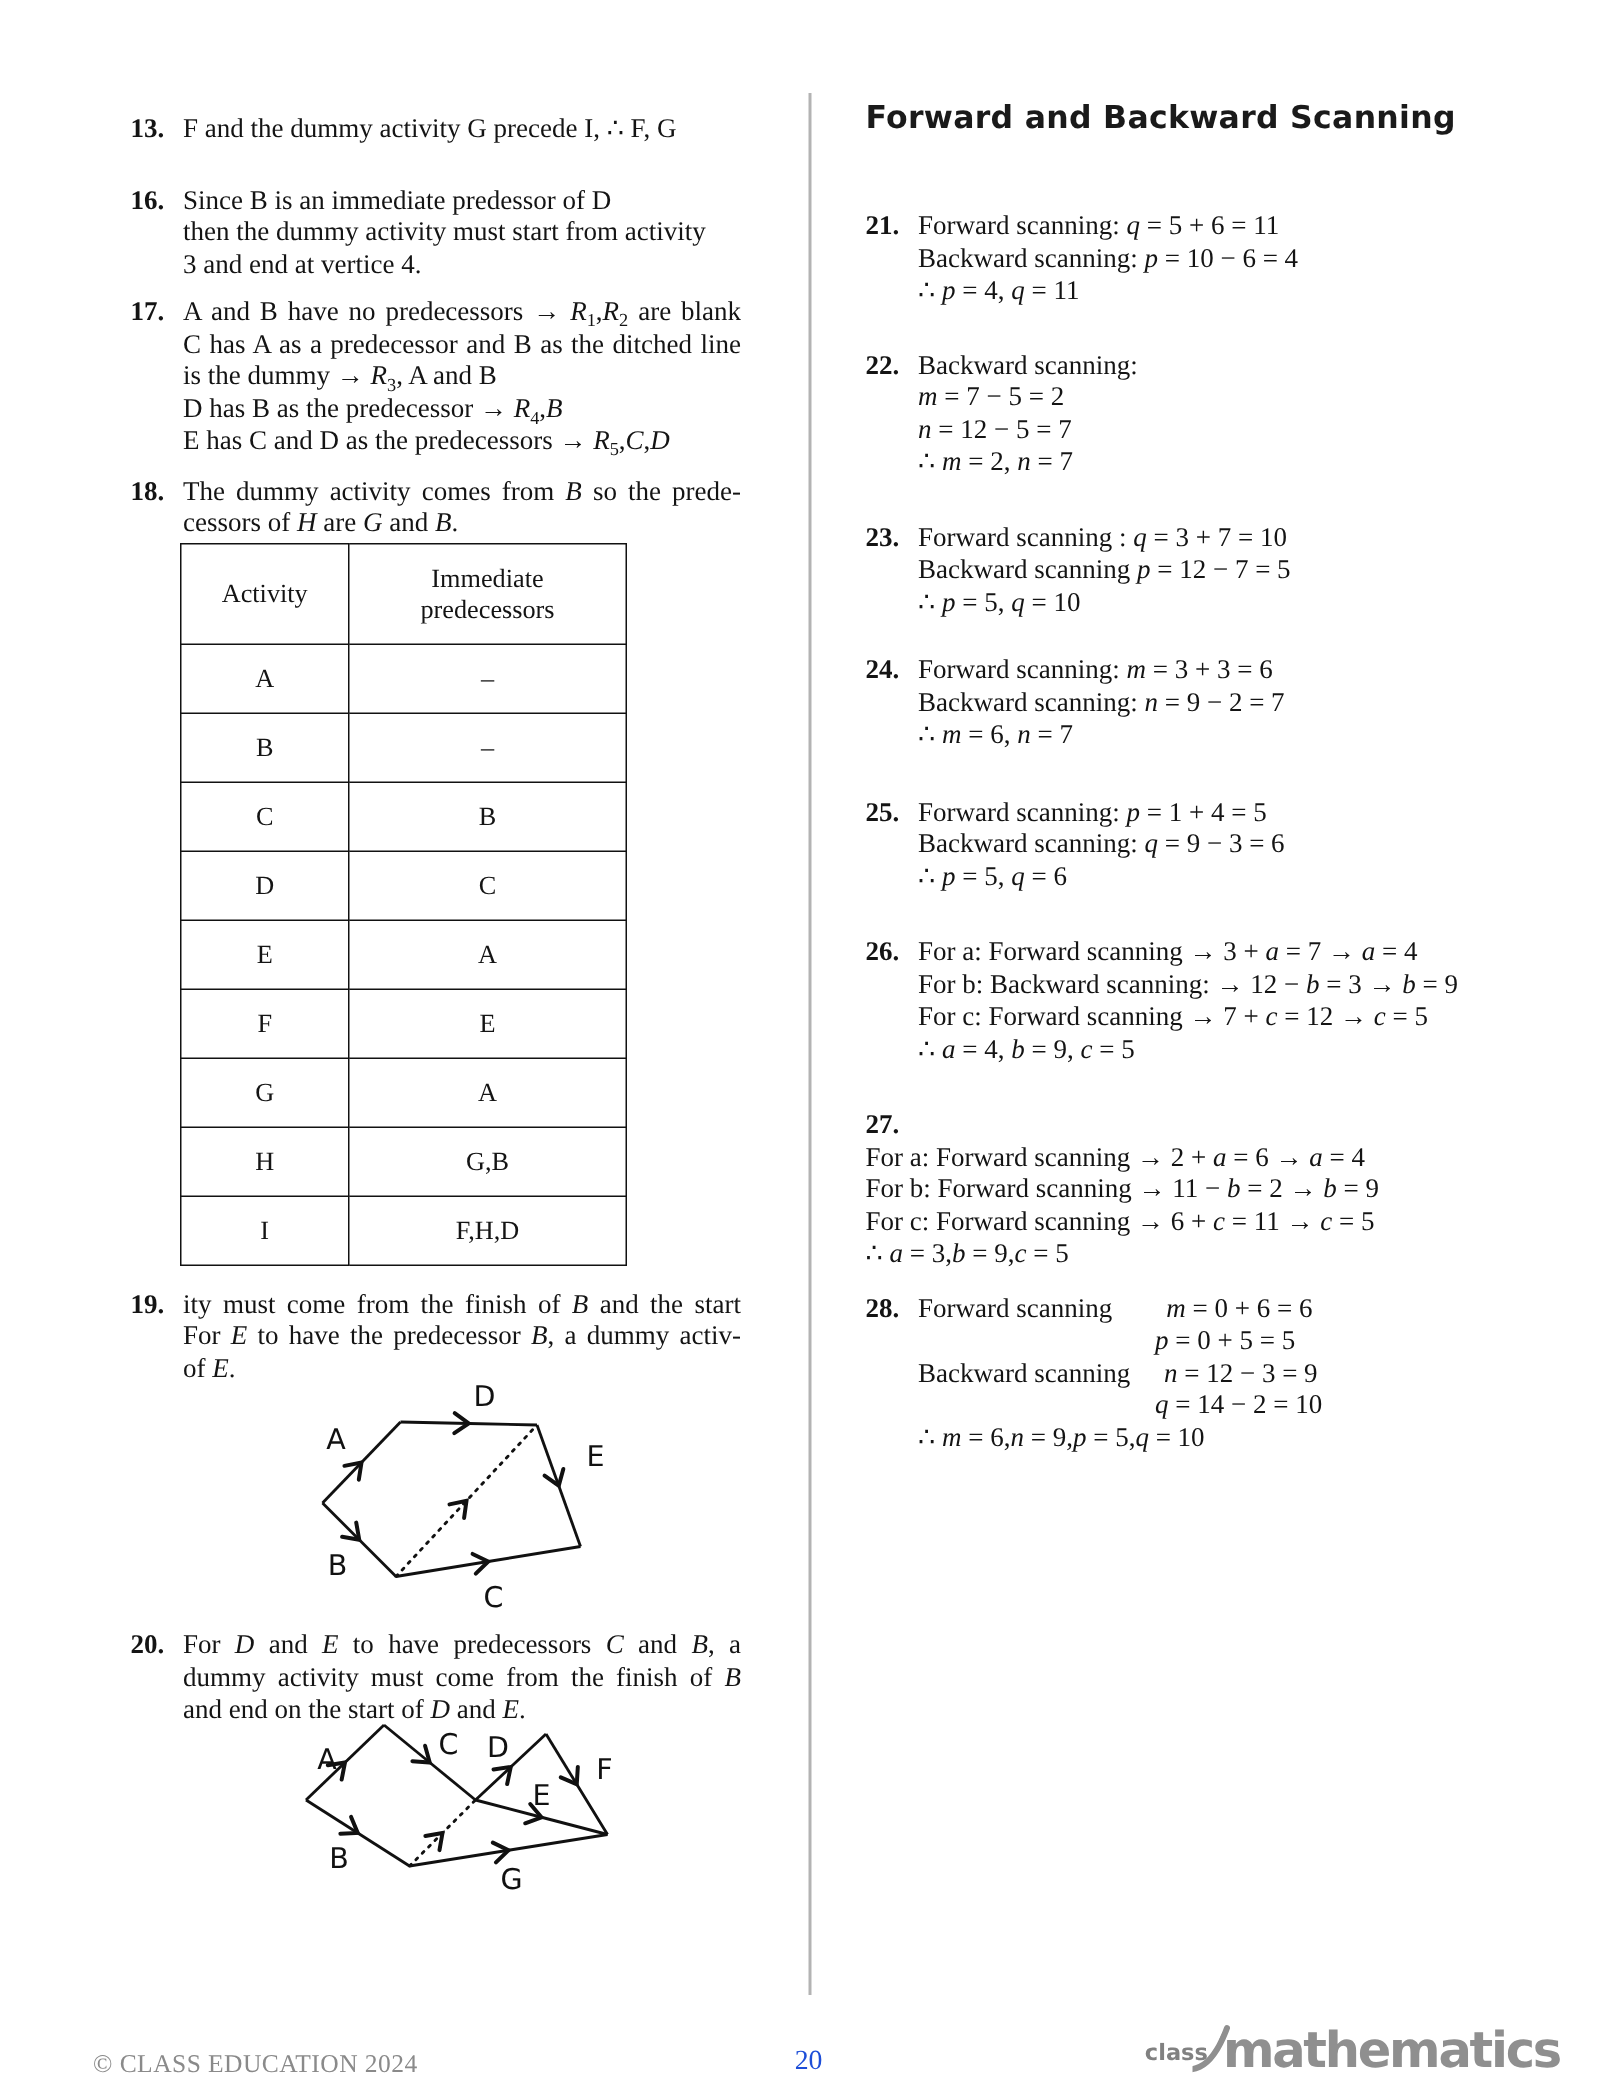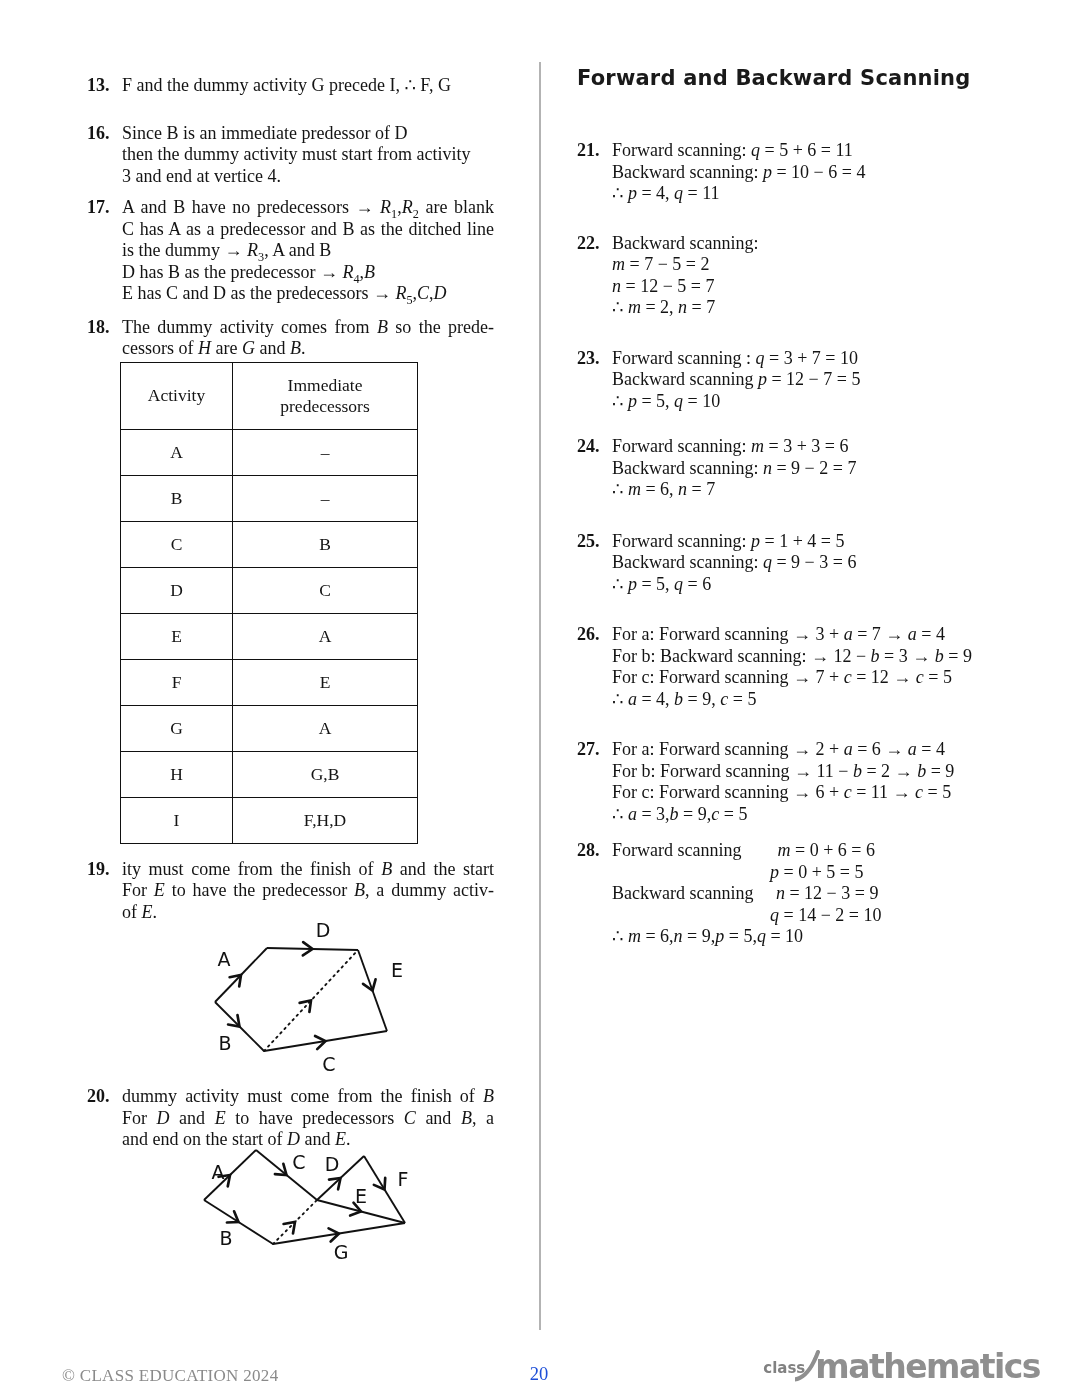--- a/index.html
+++ b/index.html
@@ -159,22 +159,22 @@
         <text x="202" y="64" text-anchor="middle">E</text>
         <text x="30" y="137" text-anchor="middle">B</text>
         <text x="134" y="158" text-anchor="middle">C</text>
       </svg>
     </div>
   </div>
 
   <div class="q">
     <div class="qnum">20.</div>
     <div class="qbody">
+      <div class="line just"><span>For </span><i>D</i><span> and </span><i>E</i><span> to have predecessors </span><i>C</i><span> and </span><i>B</i><span>, a</span></div>
       <div class="line just"><span>dummy activity must come from the finish of </span><i>B</i></div>
-      <div class="line just"><span>For </span><i>D</i><span> and </span><i>E</i><span> to have predecessors </span><i>C</i><span> and </span><i>B</i><span>, a</span></div>
       <div class="line"><span>and end on the start of </span><i>D</i><span> and </span><i>E</i><span>.</span></div>
       <svg class="dgm" width="240" height="128" viewBox="0 0 240 128" style="margin:-12px 0 0 63px;">
         <defs>
           <marker id="ah2" markerWidth="10" markerHeight="10" refX="6.5" refY="4.5" orient="auto">
             <path d="M1.5,1 L6.5,4.5 L1.5,8" fill="none" stroke="#111" stroke-width="1.4" stroke-linecap="round"></path>
           </marker>
         </defs>
         <path class="edge" d="M19,61 L45,36 L71,11" marker-mid="url(#ah2)"></path>
         <path class="edge" d="M71,11 L101.5,36 L132,61" marker-mid="url(#ah2)"></path>
         <path class="edge" d="M19,61 L53.5,83 L88,105" marker-mid="url(#ah2)"></path>
@@ -247,21 +247,21 @@
   <div class="q" style="margin-bottom:29px;">
     <div class="qnum">26.</div>
     <div class="qbody">
       <div class="line"><span>For a: Forward scanning → 3 + </span><i>a</i><span> = 7 → </span><i>a</i><span> = 4</span></div>
       <div class="line"><span>For b: Backward scanning: → 12 − </span><i>b</i><span> = 3 → </span><i>b</i><span> = 9</span></div>
       <div class="line"><span>For c: Forward scanning → 7 + </span><i>c</i><span> = 12 → </span><i>c</i><span> = 5</span></div>
       <div class="line"><span>∴ </span><i>a</i><span> = 4, </span><i>b</i><span> = 9, </span><i>c</i><span> = 5</span></div>
     </div>
   </div>
 
-  <div class="q" style="margin-bottom:15px;">
+  <div class="q" style="margin-bottom:15px;flex-direction:column;">
     <div class="qnum">27.</div>
     <div class="qbody">
       <div class="line"><span>For a: Forward scanning → 2 + </span><i>a</i><span> = 6 → </span><i>a</i><span> = 4</span></div>
       <div class="line"><span>For b: Forward scanning → 11 − </span><i>b</i><span> = 2 → </span><i>b</i><span> = 9</span></div>
       <div class="line"><span>For c: Forward scanning → 6 + </span><i>c</i><span> = 11 → </span><i>c</i><span> = 5</span></div>
       <div class="line"><span>∴ </span><i>a</i><span> = 3,</span><i>b</i><span> = 9,</span><i>c</i><span> = 5</span></div>
     </div>
   </div>
 
   <div class="q">

